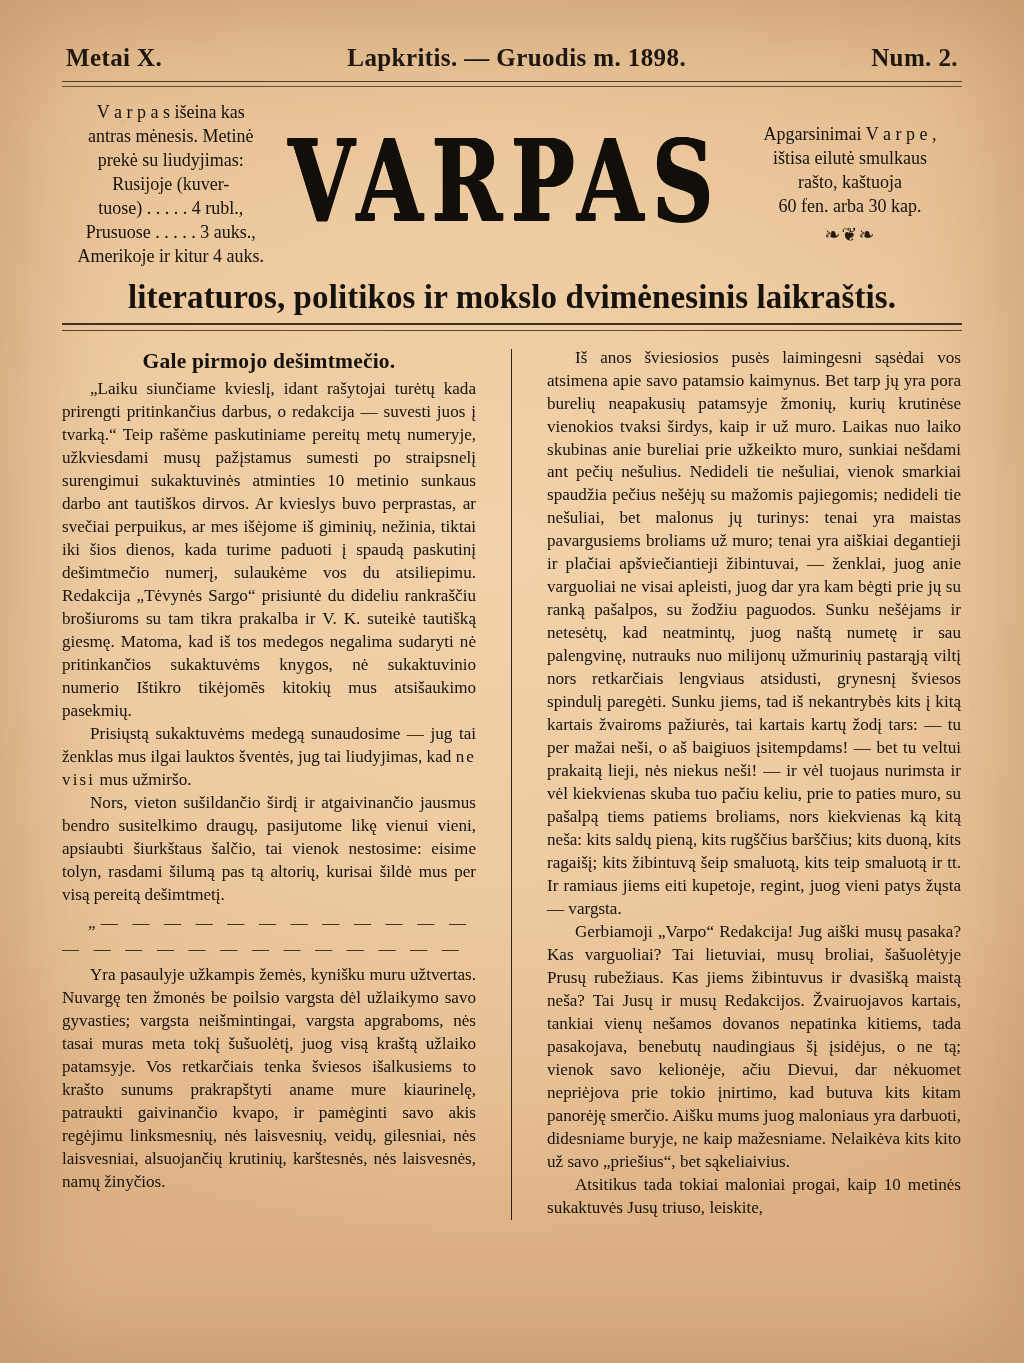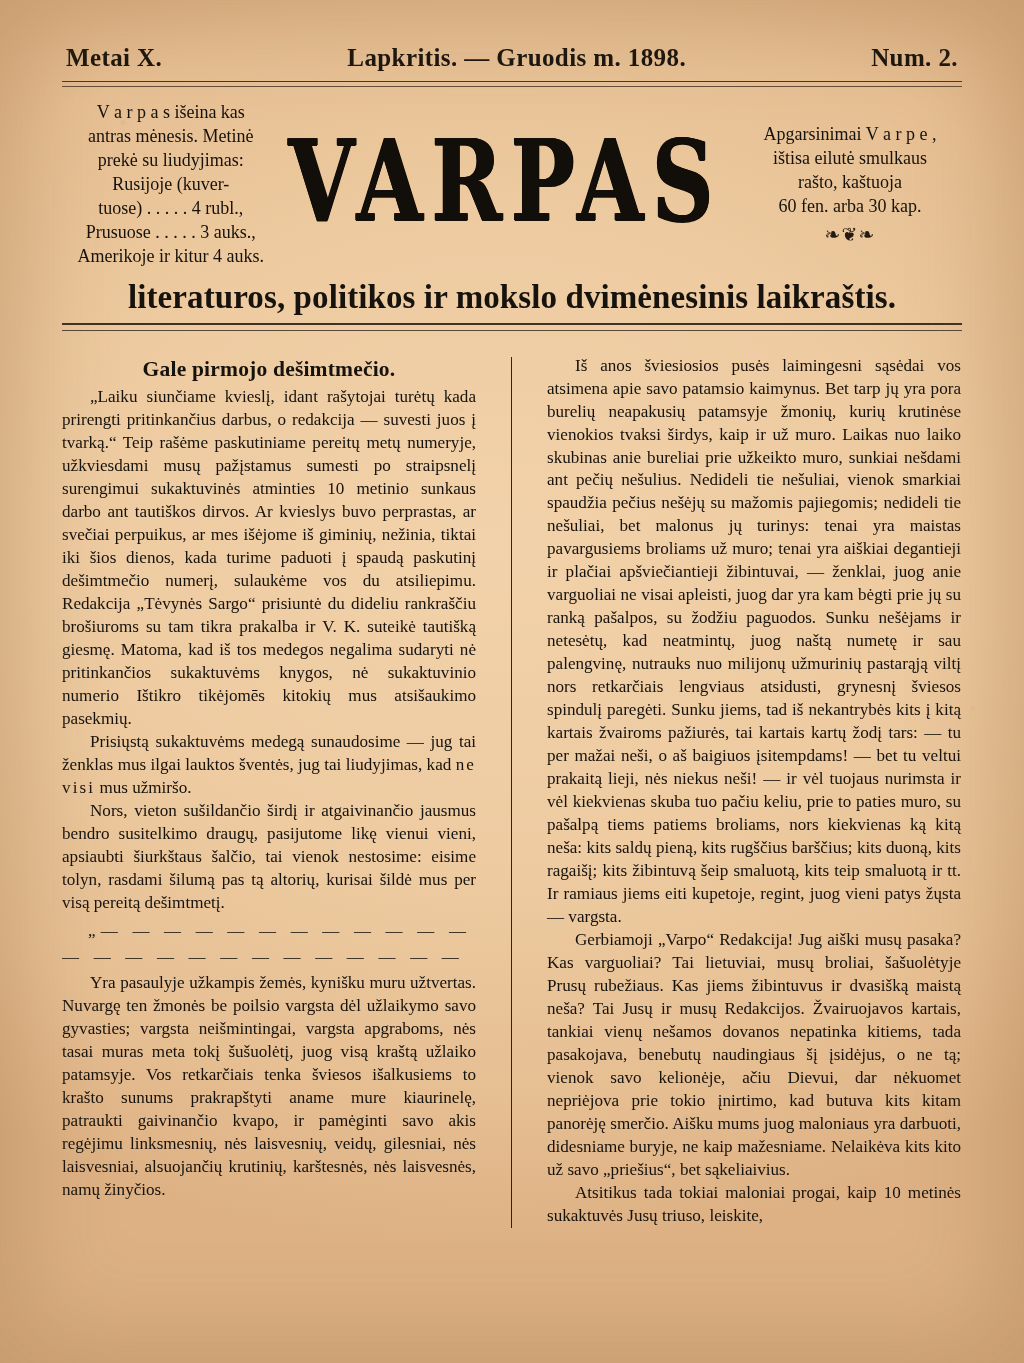--- a/index.html
+++ b/index.html
@@ -119,21 +119,21 @@
     margin-top: 7px;
     height: 5px;
     border-top: 2px solid #2b2118;
     border-bottom: 1.2px solid #4a392a;
     opacity: .9;
   }
 
   
   .columns {
     display: flex;
-    margin-top: 24px;
+    margin-top: 16px;
     position: relative;
   }
   .col {
     width: 414px;
     font-size: 17.1px;
     line-height: 1.345;
     text-align: justify;
     text-justify: inter-word;
     hyphens: manual;
     font-family: "Liberation Serif", serif;

